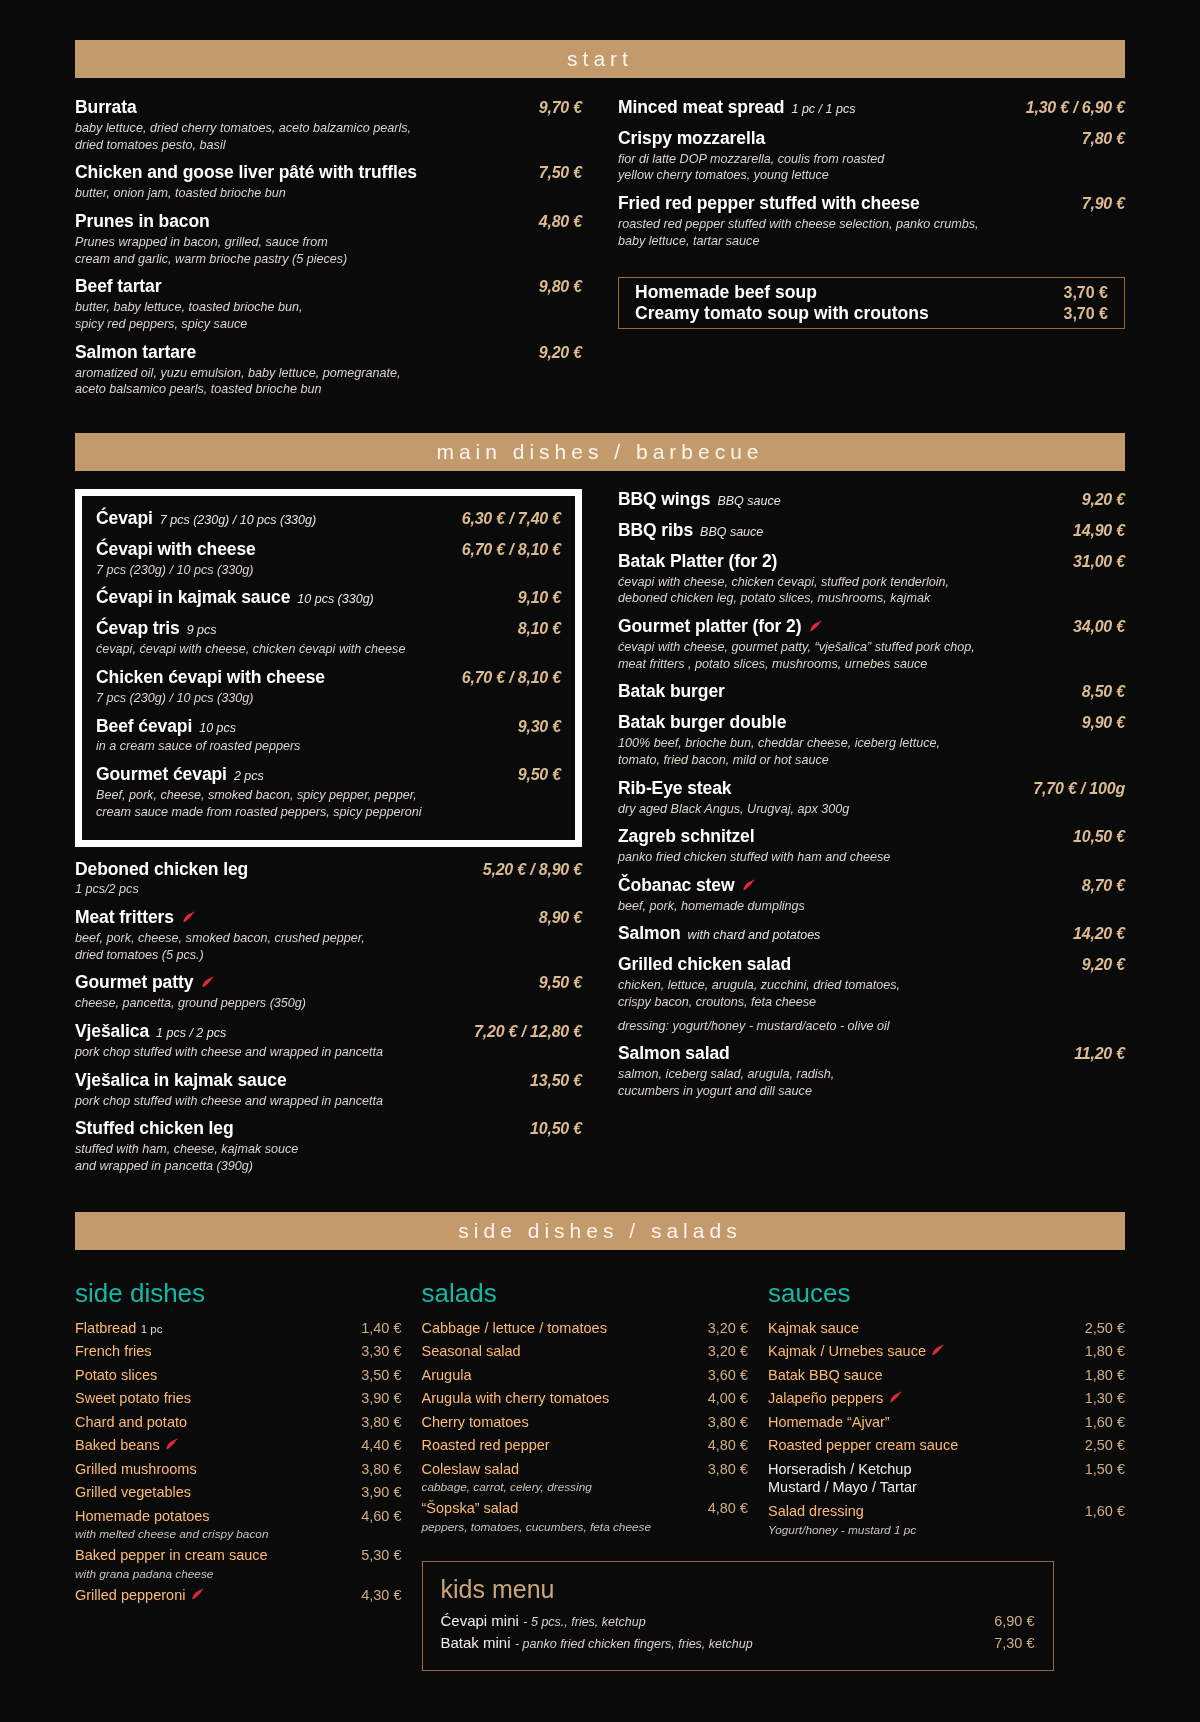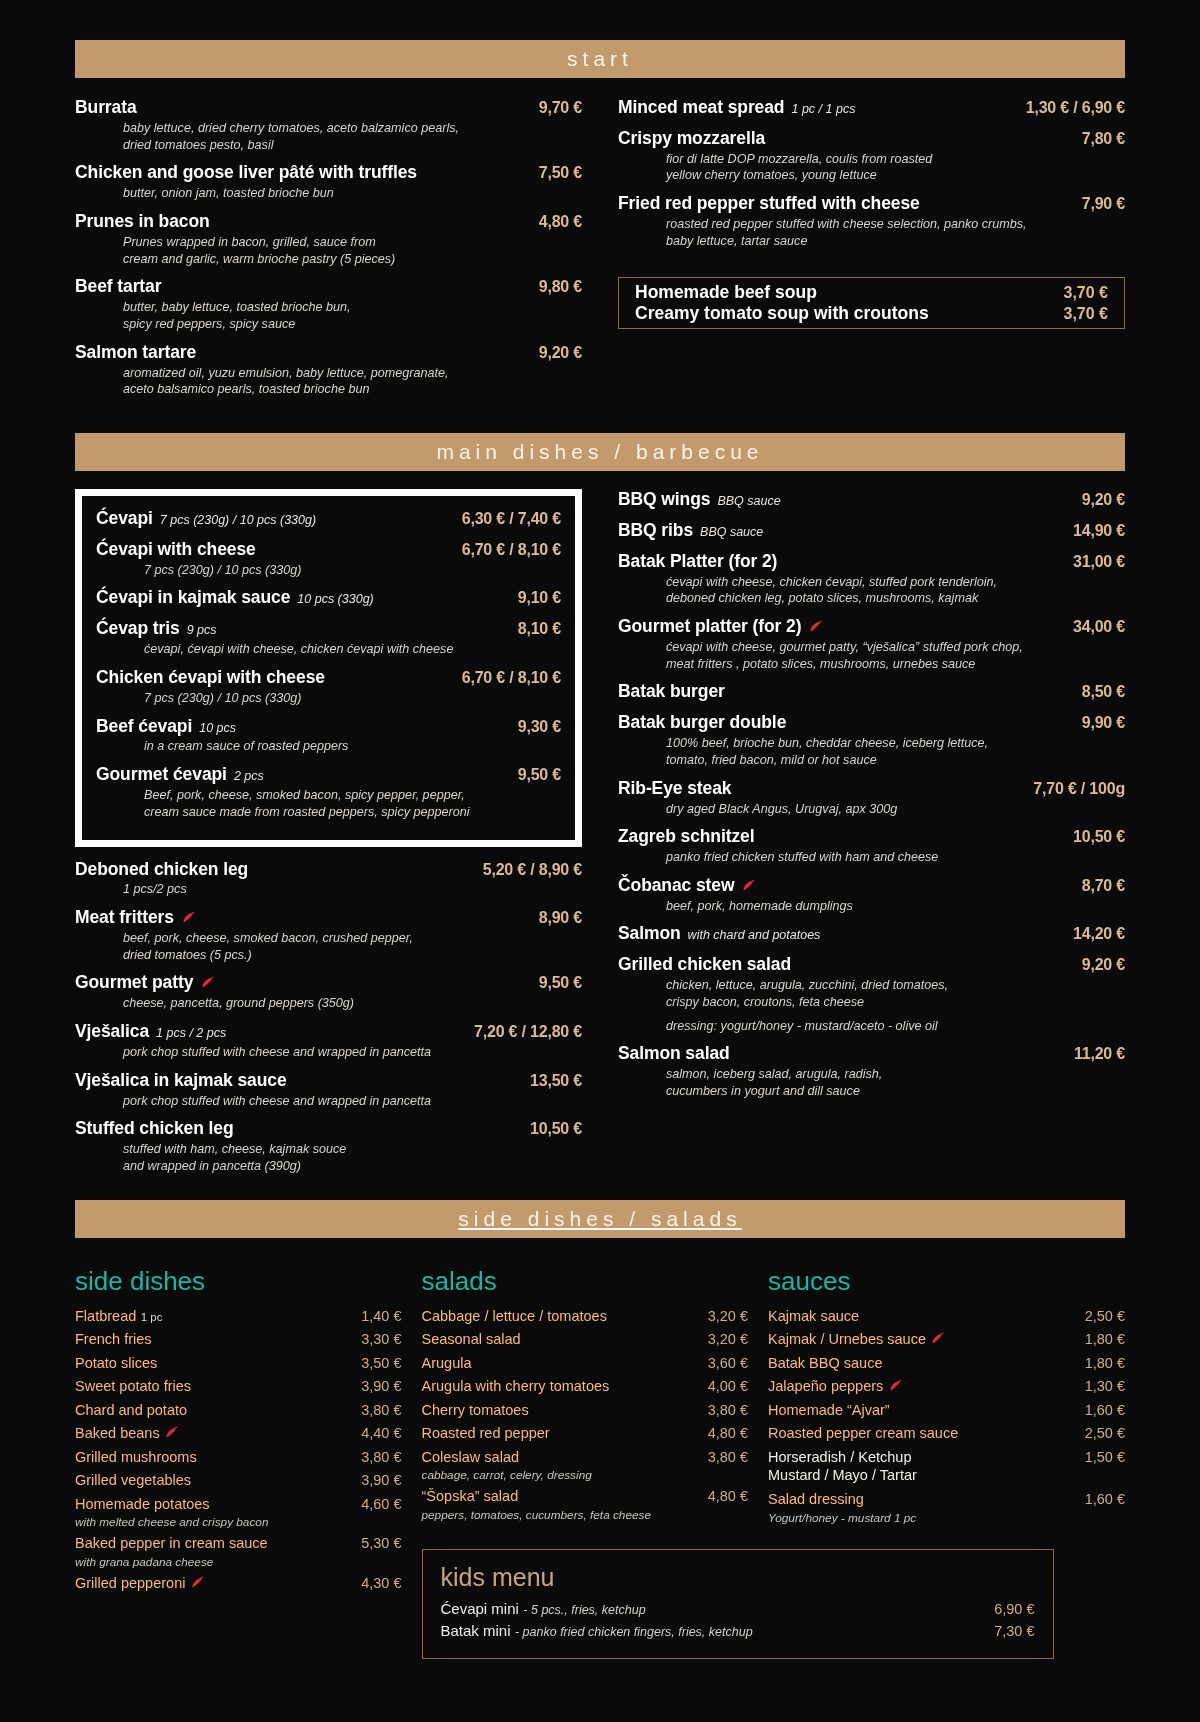--- a/index.html
+++ b/index.html
@@ -44,24 +44,25 @@
     font-size:17.5px; font-weight:bold; color:#ffffff; line-height:1.25;
     letter-spacing:-0.1px;
   }
   .item-qty {
     font-size:12.5px; font-style:italic; color:#e9e4de; font-weight:400;
     white-space:nowrap;
   }
   .item-price {
     font-size:16px; font-weight:bold; color:#dcbb91; white-space:nowrap;
     letter-spacing:-0.2px;
+    font-style:italic;
   }
   .item-desc {
     font-size:12.6px; font-style:italic; color:#d9d4cd; line-height:1.33;
-    margin-top:1px; max-width:400px;margin-left:48px;
+    margin-top:1px; max-width:400px;
   }
 
   
   .chili { display:inline-block; width:15px; height:13px; position:relative; top:1px; }
 
   
   .boxed { border:7px solid #ffffff; padding:12px 14px 10px 14px; }
   .boxed-soup { border:1px solid #8d6d48; padding:4px 16px; }
   .soup-row {
     display:flex; justify-content:space-between; align-items:baseline;
@@ -469,21 +470,21 @@
             <span class="item-name-wrap">
               <span class="item-name">Salmon salad</span>
             </span>
             <span class="item-price">11,20 €</span>
           </div>
           <div class="item-desc">salmon, iceberg salad, arugula, radish,<br>cucumbers in yogurt and dill sauce</div>
         </div>
       </div>
   </div>
 
-  <div class="banner" style="margin-top:16px;text-decoration:underline;">
+  <div class="banner" style="margin-top:28px;">
     <span class="banner-text">side dishes / salads</span>
   </div>
 
   <div class="triple">
     <div class="tcol tcol-1">
       <div class="sub-head">side dishes</div>
       <div id="side-dishes">
           <div class="row">
             <span><span class="row-name">Flatbread</span> <span class="row-qty">1 pc</span></span>
             <span class="row-price">1,40 €</span>

